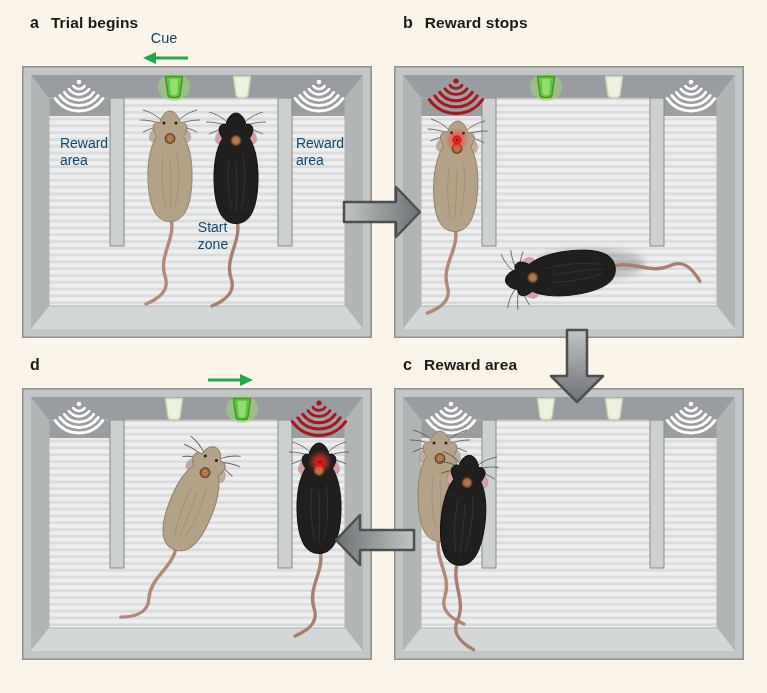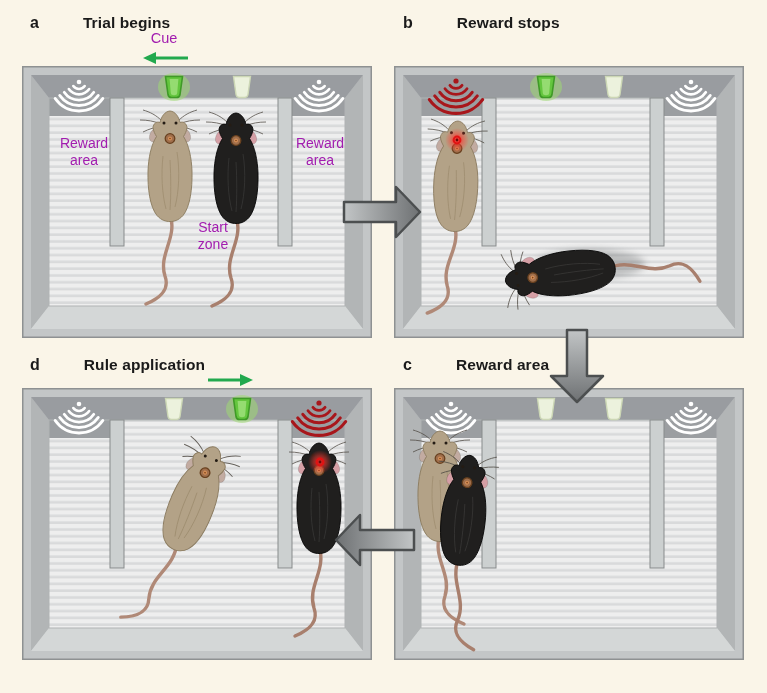--- a/index.html
+++ b/index.html
@@ -1,22 +1,22 @@
 <!DOCTYPE html>
 <html><head>
 <meta charset="utf-8">
 <style>
   html,body{margin:0;padding:0;}
   body{font-family:"Liberation Sans","DejaVu Sans",sans-serif;}
   .fig{position:relative;width:767px;height:693px;background:#faf5e8;overflow:hidden;}
   .abs{position:absolute;}
   .panel-title{position:absolute;display:flex;gap:12px;align-items:baseline;color:#1a1a1a;}
   .plabel{font-weight:bold;font-size:16px;}
-  .ptitle{font-weight:bold;font-size:15.5px;letter-spacing:.1px;margin-left:32px;}
-  .lbl{position:absolute;color:#a21caf;font-size:14px;line-height:1.18;text-align:center;
+  .ptitle{font-weight:bold;font-size:15.5px;letter-spacing:.1px;}
+  .lbl{position:absolute;color:#0c4a6e;font-size:14px;line-height:1.18;text-align:left;
        white-space:pre-line;transform:translateX(-50%);z-index:2;}
   .chamber{z-index:1;}
   .flow{z-index:3;}
   .m-tan{--body:#b3a287;--bodyStroke:#8a7a5e;--ear:#c2aba1;--tail:#b08977;--fur:#99886a;}
   .m-black{--body:#201f1e;--bodyStroke:#070707;--ear:#d59fa5;--tail:#a87f6d;--fur:#3e3d3c;}
 </style>
 </head>
 <body>
 
 <div class="fig">
@@ -132,21 +132,20 @@
   <div class="panel-title" style="left:403px;top:14px">
     <span class="plabel">b</span>
     <span class="ptitle">Reward stops</span>
   </div>
   <div class="panel-title" style="left:403px;top:356px">
     <span class="plabel">c</span>
     <span class="ptitle">Reward area</span>
   </div>
   <div class="panel-title" style="left:30px;top:356px">
     <span class="plabel">d</span>
-    <span class="ptitle">Rule application</span>
   </div>
 
   <div class="lbl" style="left:164px;top:30px;font-size:14.5px">Cue</div>
   <svg class="abs" style="left:141px;top:50px;z-index:2" width="50" height="16">
     <path d="M47,8 H13" stroke="#22a94e" stroke-width="3.2" fill="none"></path>
     <polygon points="2,8 15,2 15,14" fill="#22a94e"></polygon>
   </svg>
   <div class="lbl" style="left:84px;top:135px">Reward
 area</div>
   <div class="lbl" style="left:320px;top:135px">Reward

